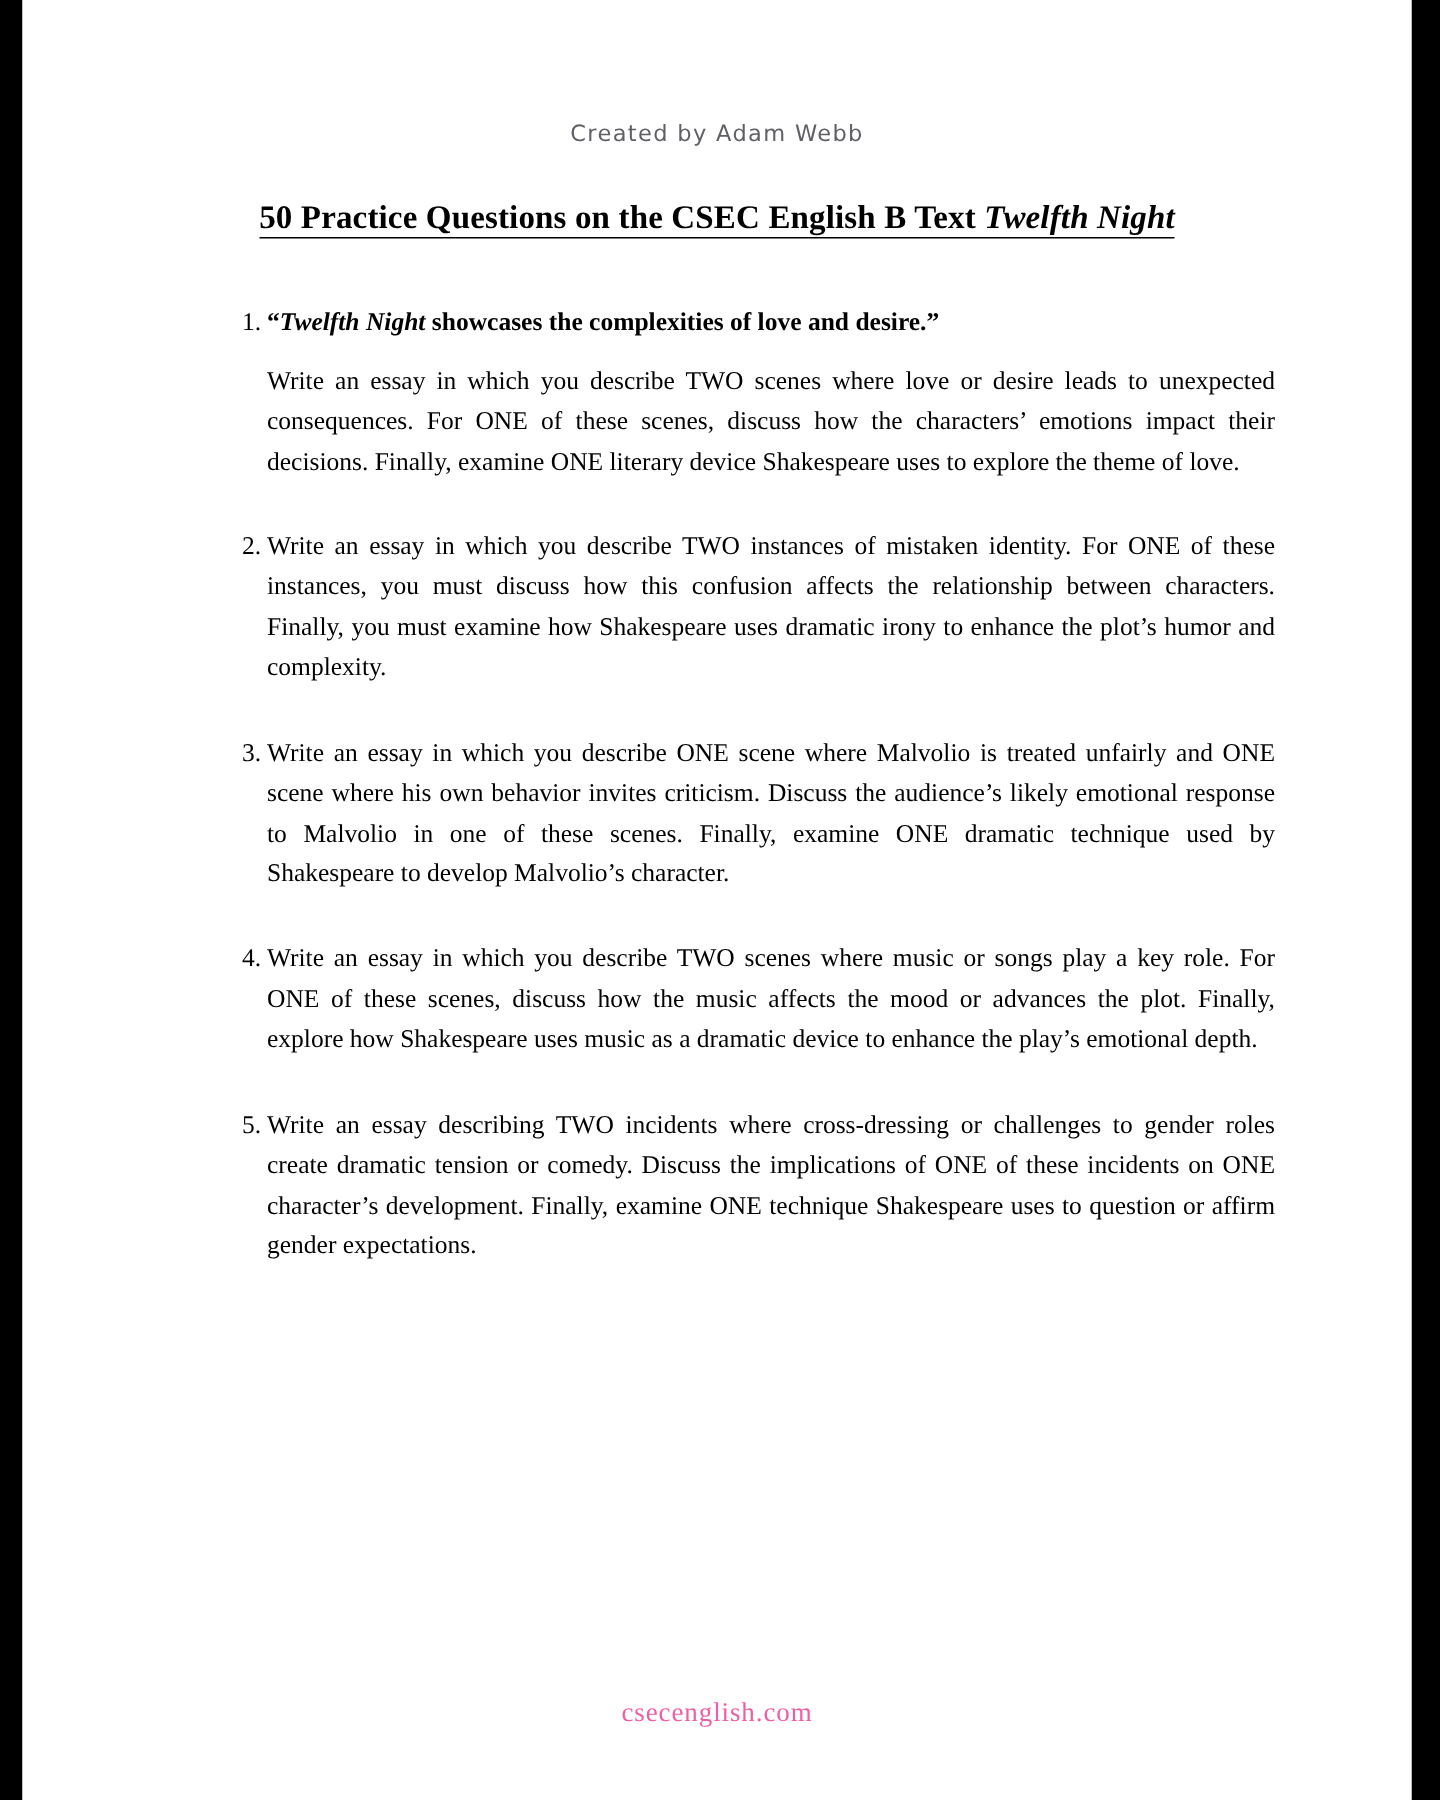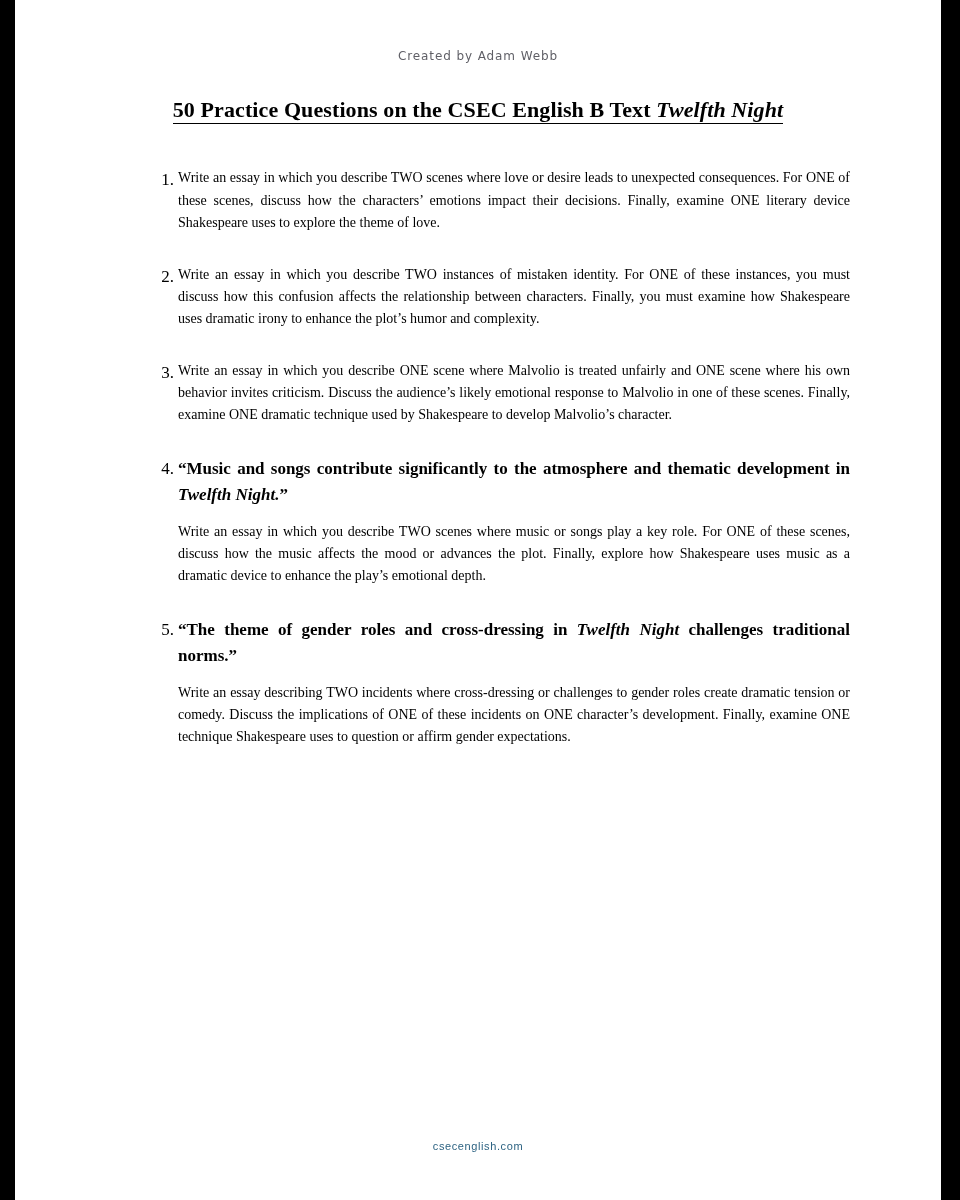--- a/index.html
+++ b/index.html
@@ -35,24 +35,24 @@
     top: 0;
     width: 926px;
     height: 1200px;
     background: #ffffff;
     box-sizing: border-box;
   }
 
   .page-header {
     text-align: center;
     font-family: "DejaVu Sans", "Liberation Sans", sans-serif;
-    font-size: 12px;
+    font-size: 15px;
     letter-spacing: 0.9px;
     color: #4a4a52;
-    padding-top: 49px;
+    padding-top: 80px;
     line-height: 1.2;
     opacity: 0.88;
   }
 
   .doc-title {
     text-align: center;
     font-size: 22px;
     font-weight: bold;
     margin-top: 34px;
     letter-spacing: 0.1px;
@@ -93,38 +93,38 @@
     line-height: 1.52;
     text-align: justify;
     text-justify: inter-word;
     margin: 0;
   }
   .q-prompt .tt {
     font-style: italic;
     font-weight: bold;
   }
   .q-body {
-    font-size: 14px;
+    font-size: 17px;
     line-height: 1.58;
     text-align: justify;
     text-justify: inter-word;
     text-align-last: left;
     margin: 13px 0 0 0;
   }
 
   .page-footer {
     position: absolute;
     left: 0;
     right: 0;
     bottom: 48px;
     text-align: center;
-    font-family: Liberation Sans, sans-serif;
-    font-size: 11px;
+    font-family: Liberation Serif, serif;
+    font-size: 18px;
     letter-spacing: 0.6px;
-    color: #0c4a6e;
+    color: #ec4899;
     opacity: 0.88;
   }
 </style>
 </head>
 <body>
 
 <div class="scan-frame">
 
   <div class="edge-bar left"></div>
   <div class="edge-bar right"></div>
@@ -135,38 +135,37 @@
 
     <div class="doc-title">
       <span class="u">
         <span>50 Practice Questions on the CSEC English B Text </span><span class="tt">Twelfth Night</span>
       </span>
     </div>
 
     <ol class="q-list">
         <li class="q-item">
           <span class="q-num">1.</span>
+          <p class="q-prompt"><span>“</span><span class="tt">Twelfth Night</span><span> showcases the complexities of love and desire.”</span></p>
           <p class="q-body">Write an essay in which you describe TWO scenes where love or desire leads to unexpected consequences. For ONE of these scenes, discuss how the characters’ emotions impact their decisions. Finally, examine ONE literary device Shakespeare uses to explore the theme of love.</p>
         </li>
         <li class="q-item">
           <span class="q-num">2.</span>
           <p class="q-body">Write an essay in which you describe TWO instances of mistaken identity. For ONE of these instances, you must discuss how this confusion affects the relationship between characters. Finally, you must examine how Shakespeare uses dramatic irony to enhance the plot’s humor and complexity.</p>
         </li>
         <li class="q-item">
           <span class="q-num">3.</span>
           <p class="q-body">Write an essay in which you describe ONE scene where Malvolio is treated unfairly and ONE scene where his own behavior invites criticism. Discuss the audience’s likely emotional response to Malvolio in one of these scenes. Finally, examine ONE dramatic technique used by Shakespeare to develop Malvolio’s character.</p>
         </li>
         <li class="q-item">
           <span class="q-num">4.</span>
-          <p class="q-prompt"><span>“Music and songs contribute significantly to the atmosphere and thematic development in </span><span class="tt">Twelfth Night.</span><span>”</span></p>
           <p class="q-body">Write an essay in which you describe TWO scenes where music or songs play a key role. For ONE of these scenes, discuss how the music affects the mood or advances the plot. Finally, explore how Shakespeare uses music as a dramatic device to enhance the play’s emotional depth.</p>
         </li>
         <li class="q-item">
           <span class="q-num">5.</span>
-          <p class="q-prompt"><span>“The theme of gender roles and cross-dressing in </span><span class="tt">Twelfth Night</span><span> challenges traditional norms.”</span></p>
           <p class="q-body">Write an essay describing TWO incidents where cross-dressing or challenges to gender roles create dramatic tension or comedy. Discuss the implications of ONE of these incidents on ONE character’s development. Finally, examine ONE technique Shakespeare uses to question or affirm gender expectations.</p>
         </li>
       </ol>
 
     <div class="page-footer">csecenglish.com</div>
 
   </div>
 </div>
 
 </body></html>

